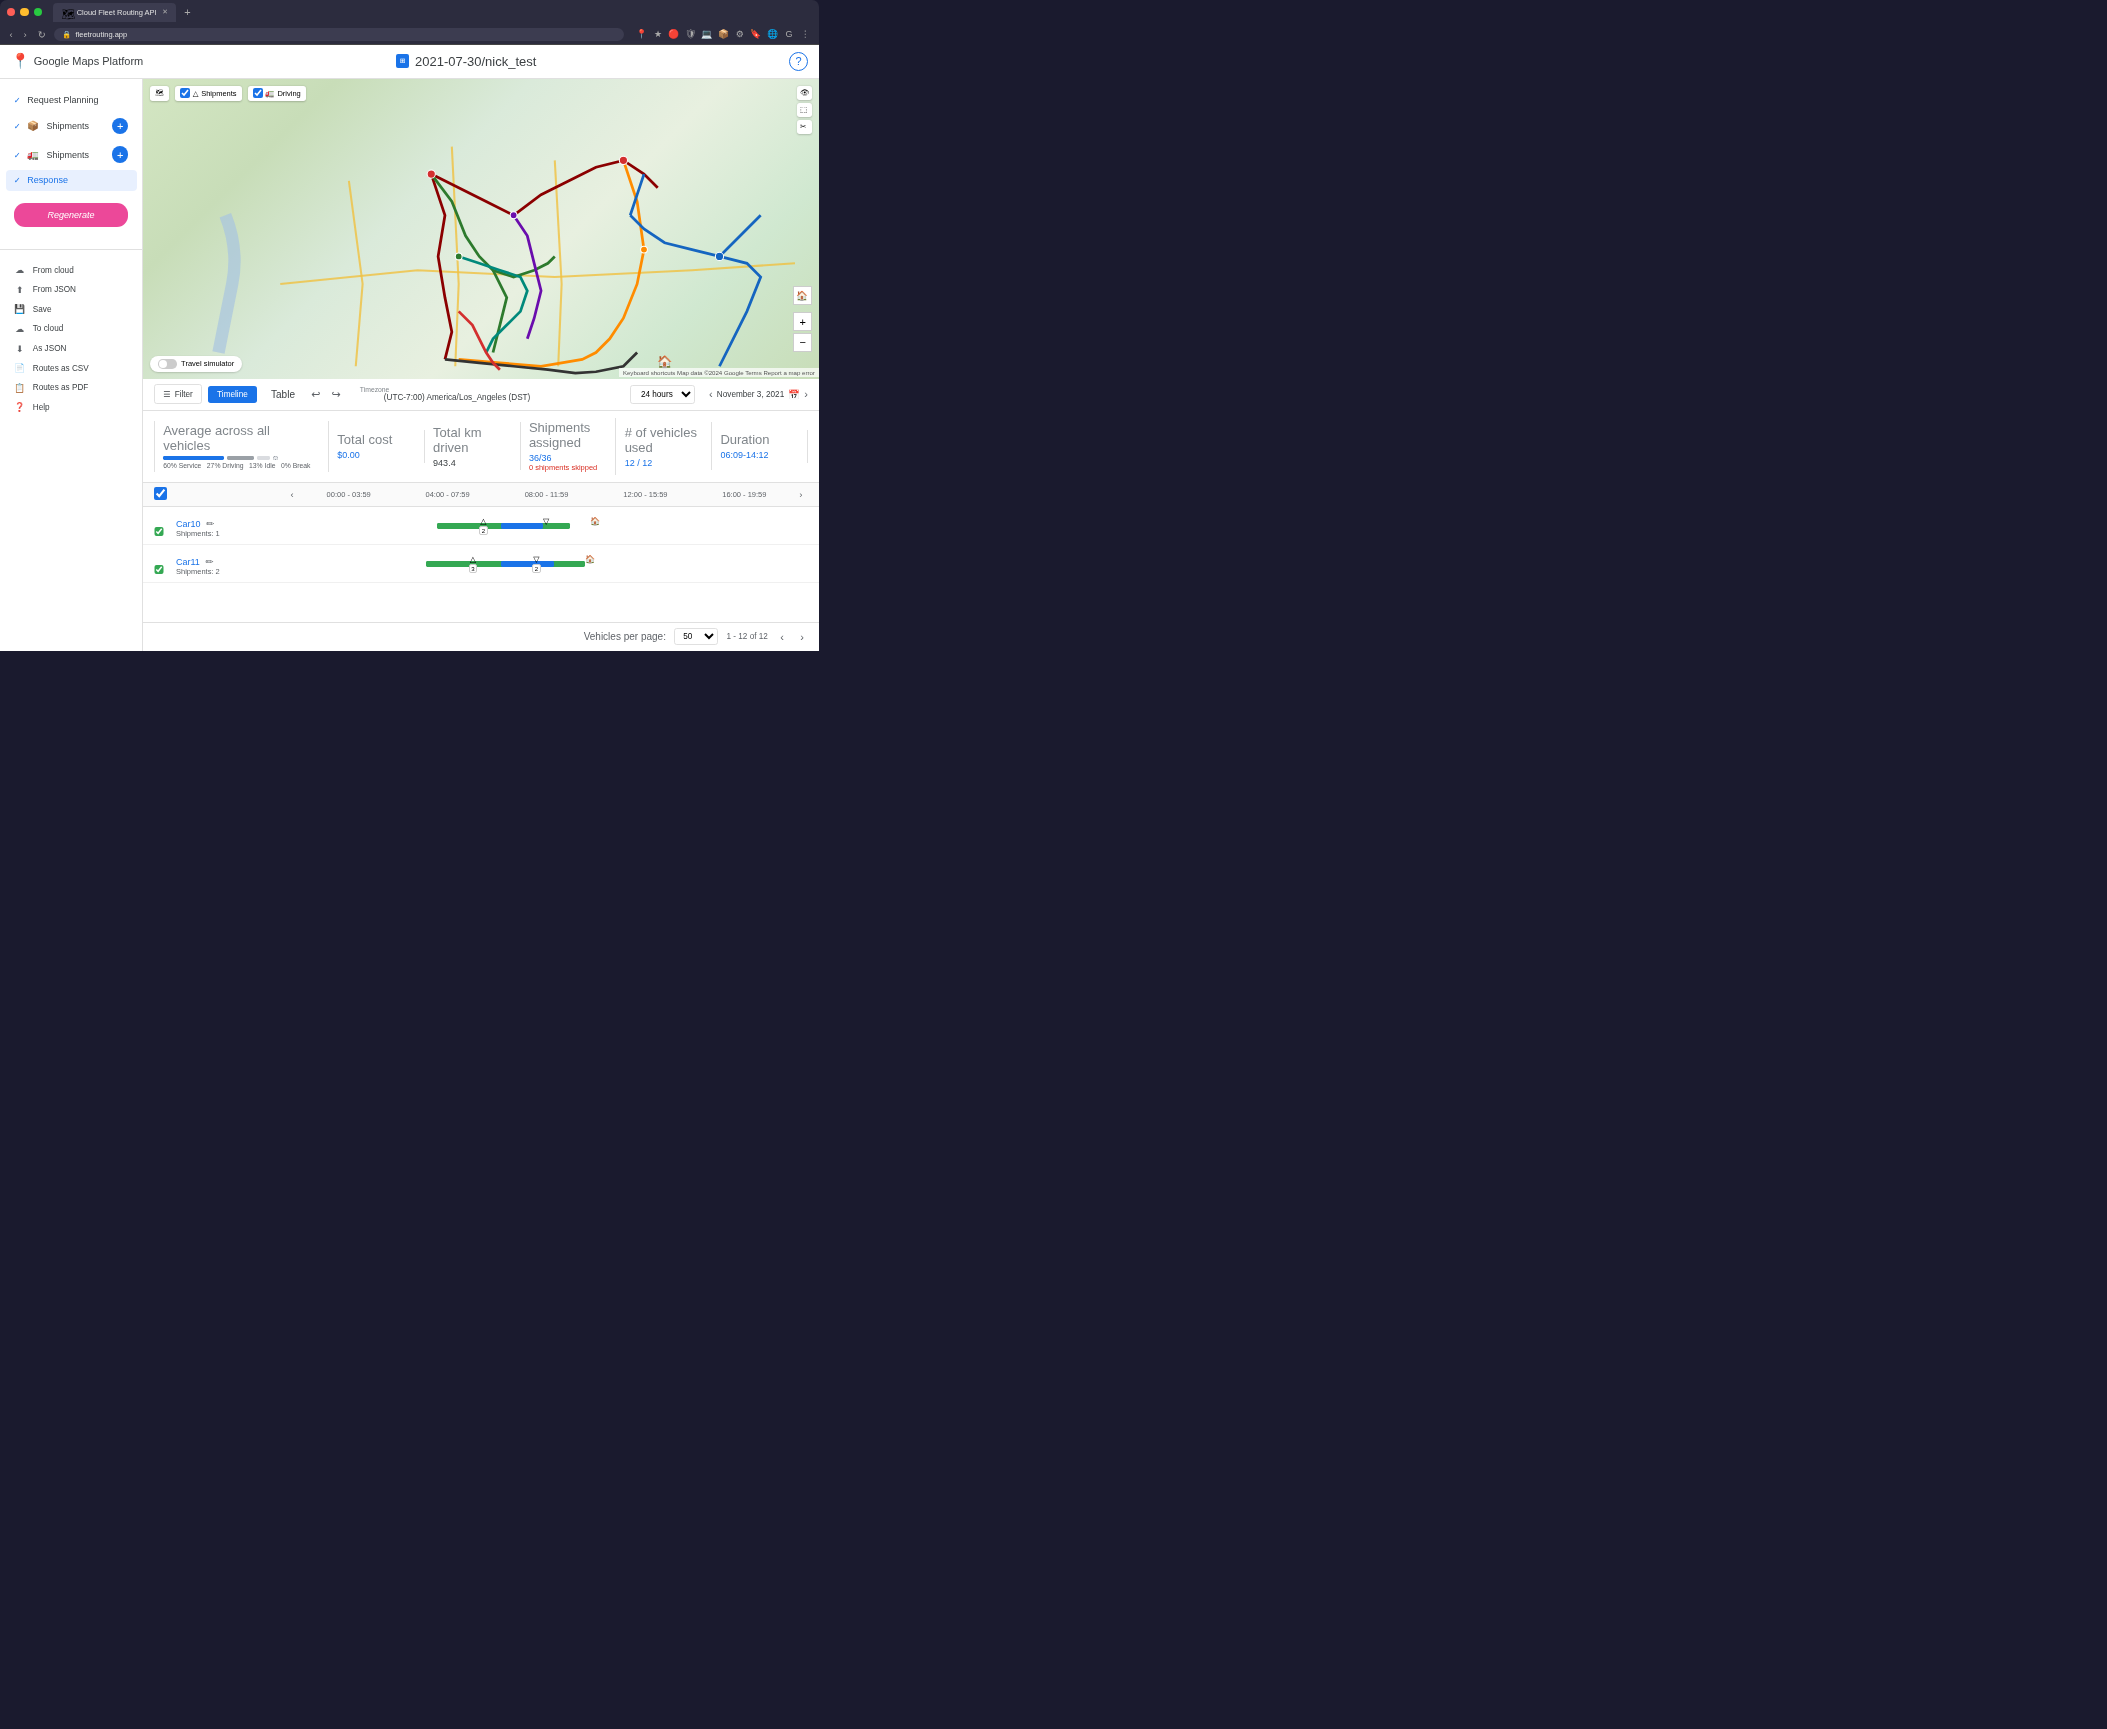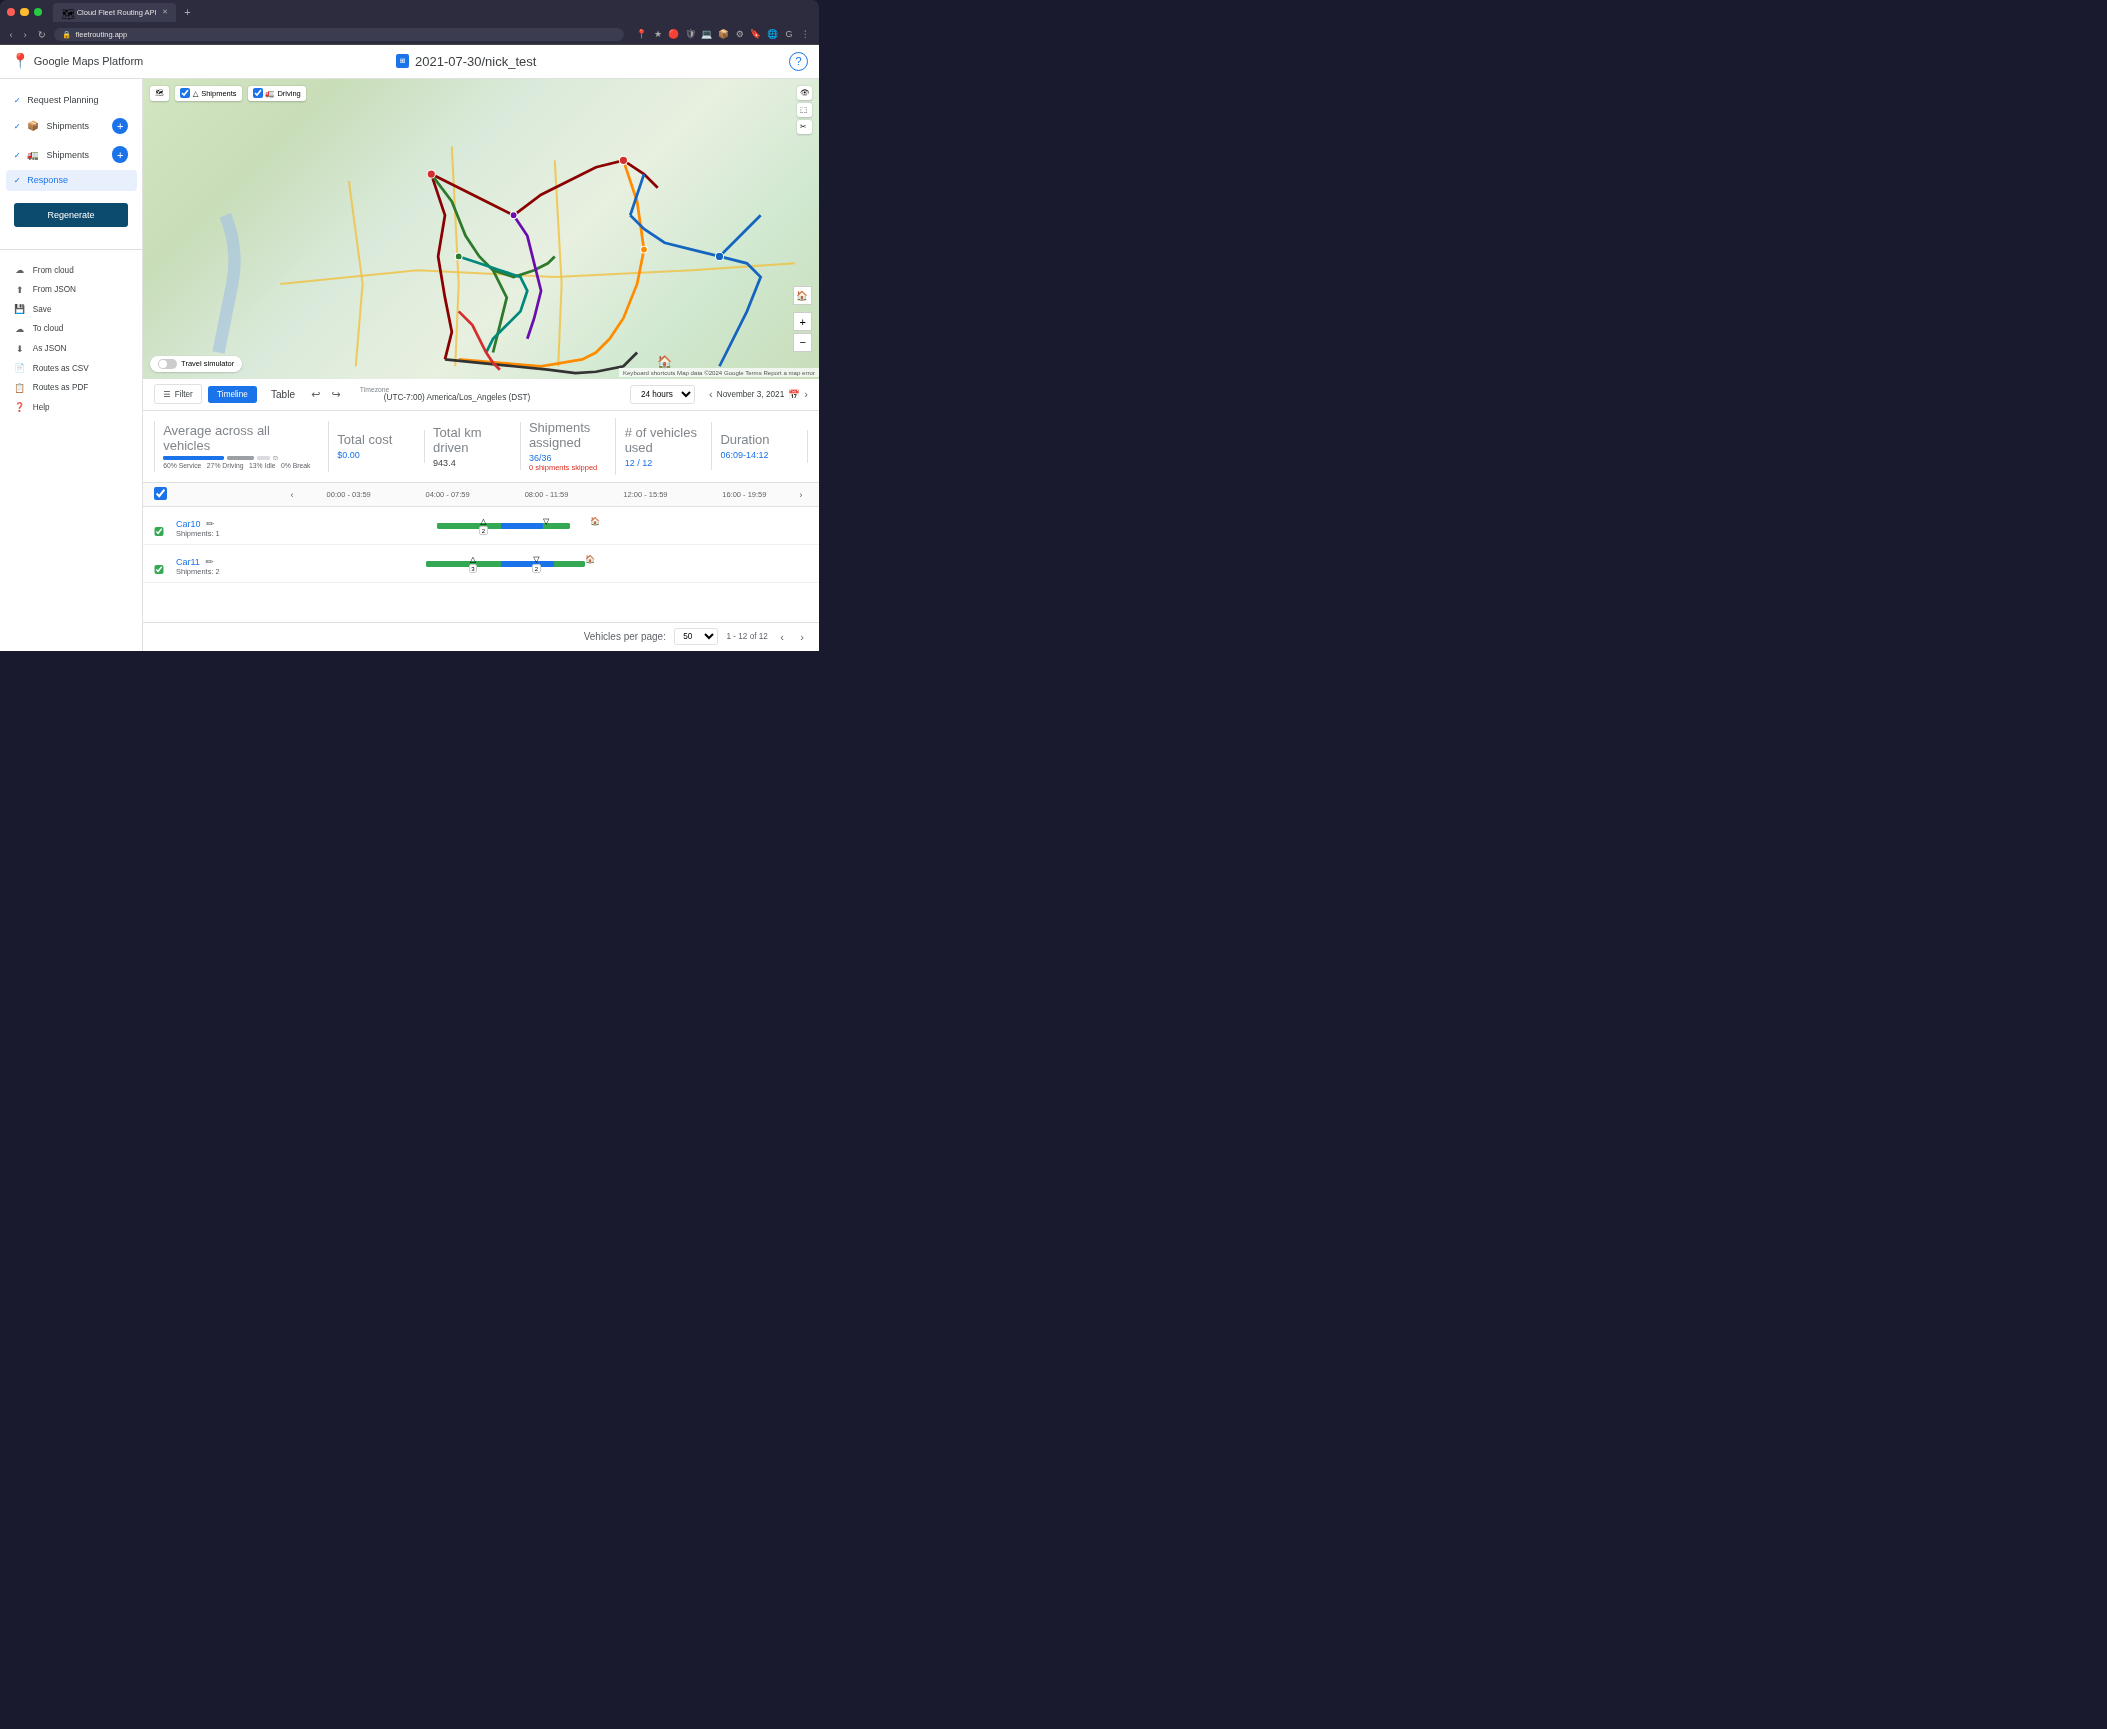--- a/index.html
+++ b/index.html
@@ -44,21 +44,21 @@
     
     .sidebar { width: 143px; background: #fff; border-right: 0.7px solid #e0e0e0; display: flex; flex-direction: column; flex-shrink: 0; padding: 11px 0; }
     .sidebar-nav { padding: 0 5.5px; }
     .nav-item { display: flex; align-items: center; gap: 6.8px; padding: 5.5px 8.2px; border-radius: 4.1px; cursor: pointer; margin-bottom: 1.4px; }
     .nav-item.active { background: #e8f0fe; }
     .nav-item-icon { font-size: 9.6px; color: #5f6368; width: 12.3px; text-align: center; }
     .nav-item-text { font-size: 9px; color: #3c4043; }
     .nav-item.active .nav-item-text { color: #1a73e8; }
     .nav-check { color: #1a73e8; font-size: 8.2px; }
     .nav-add-btn { width: 16.4px; height: 16.4px; border-radius: 50%; background: #1a73e8; color: white; border: none; cursor: pointer; font-size: 11px; display: flex; align-items: center; justify-content: center; margin-left: auto; }
-    .regenerate-btn { margin: 11px 13.7px; background: #0c4a6e; color: white; border: none; border-radius: 3px; padding: 6.8px 13.7px; font-size: 9px; cursor: pointer; font-weight: 500; }
+    .regenerate-btn { margin: 11px 13.7px; background: #ec4899; color: white; border: none; border-radius: 11px; padding: 6.8px 13.7px; font-size: 9px; cursor: pointer; font-weight: 500; font-style: italic; }
     .sidebar-divider { height: 0.7px; background: #e0e0e0; margin: 11px 0; }
     .sidebar-actions { padding: 0 5.5px; }
     .action-item { display: flex; align-items: center; gap: 6.8px; padding: 4.8px 8.2px; cursor: pointer; border-radius: 2.7px; }
     .action-icon { font-size: 9px; color: #5f6368; width: 12.3px; text-align: center; }
     .action-text { font-size: 8.2px; color: #3c4043; }
 
     
     .content-area { flex: 1; display: flex; flex-direction: column; overflow: hidden; }
     
     

